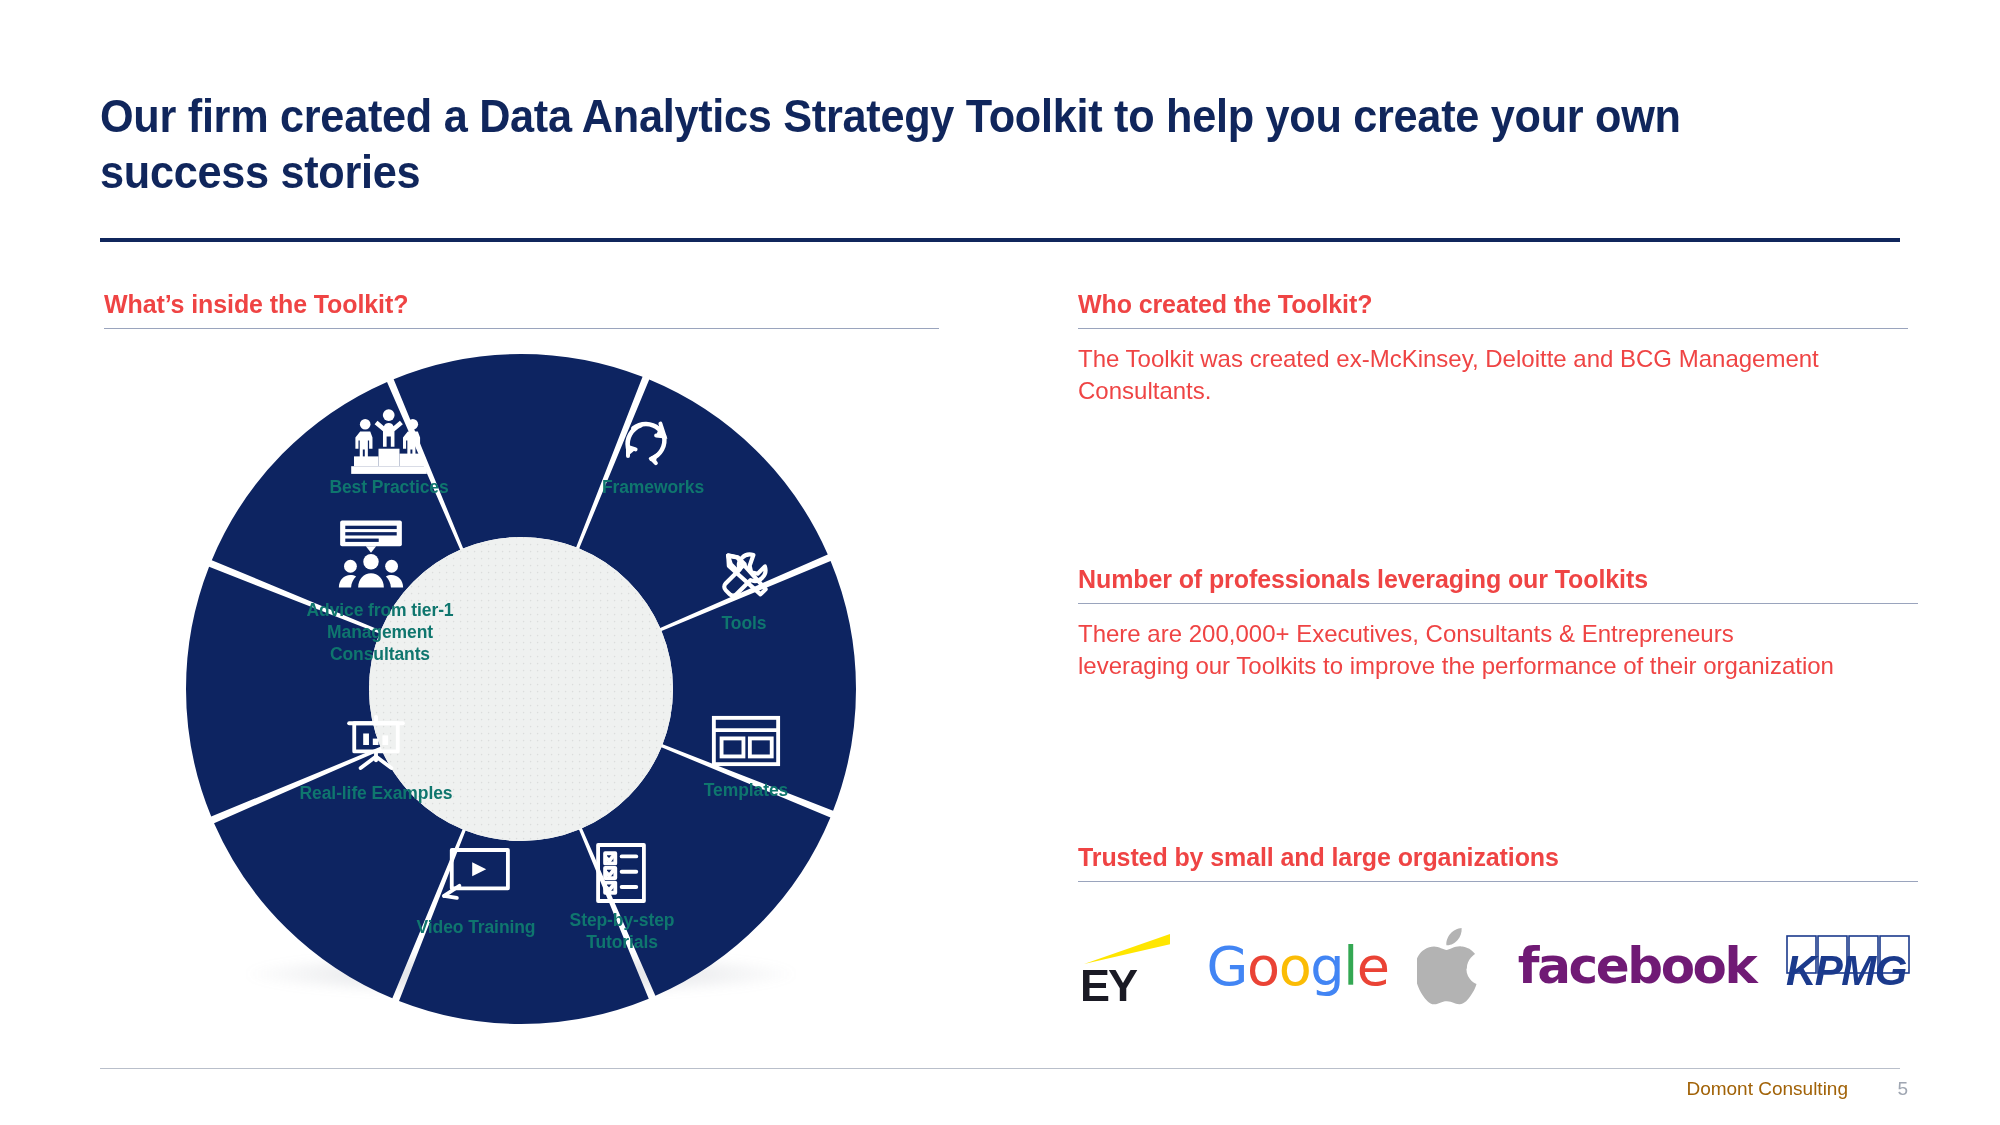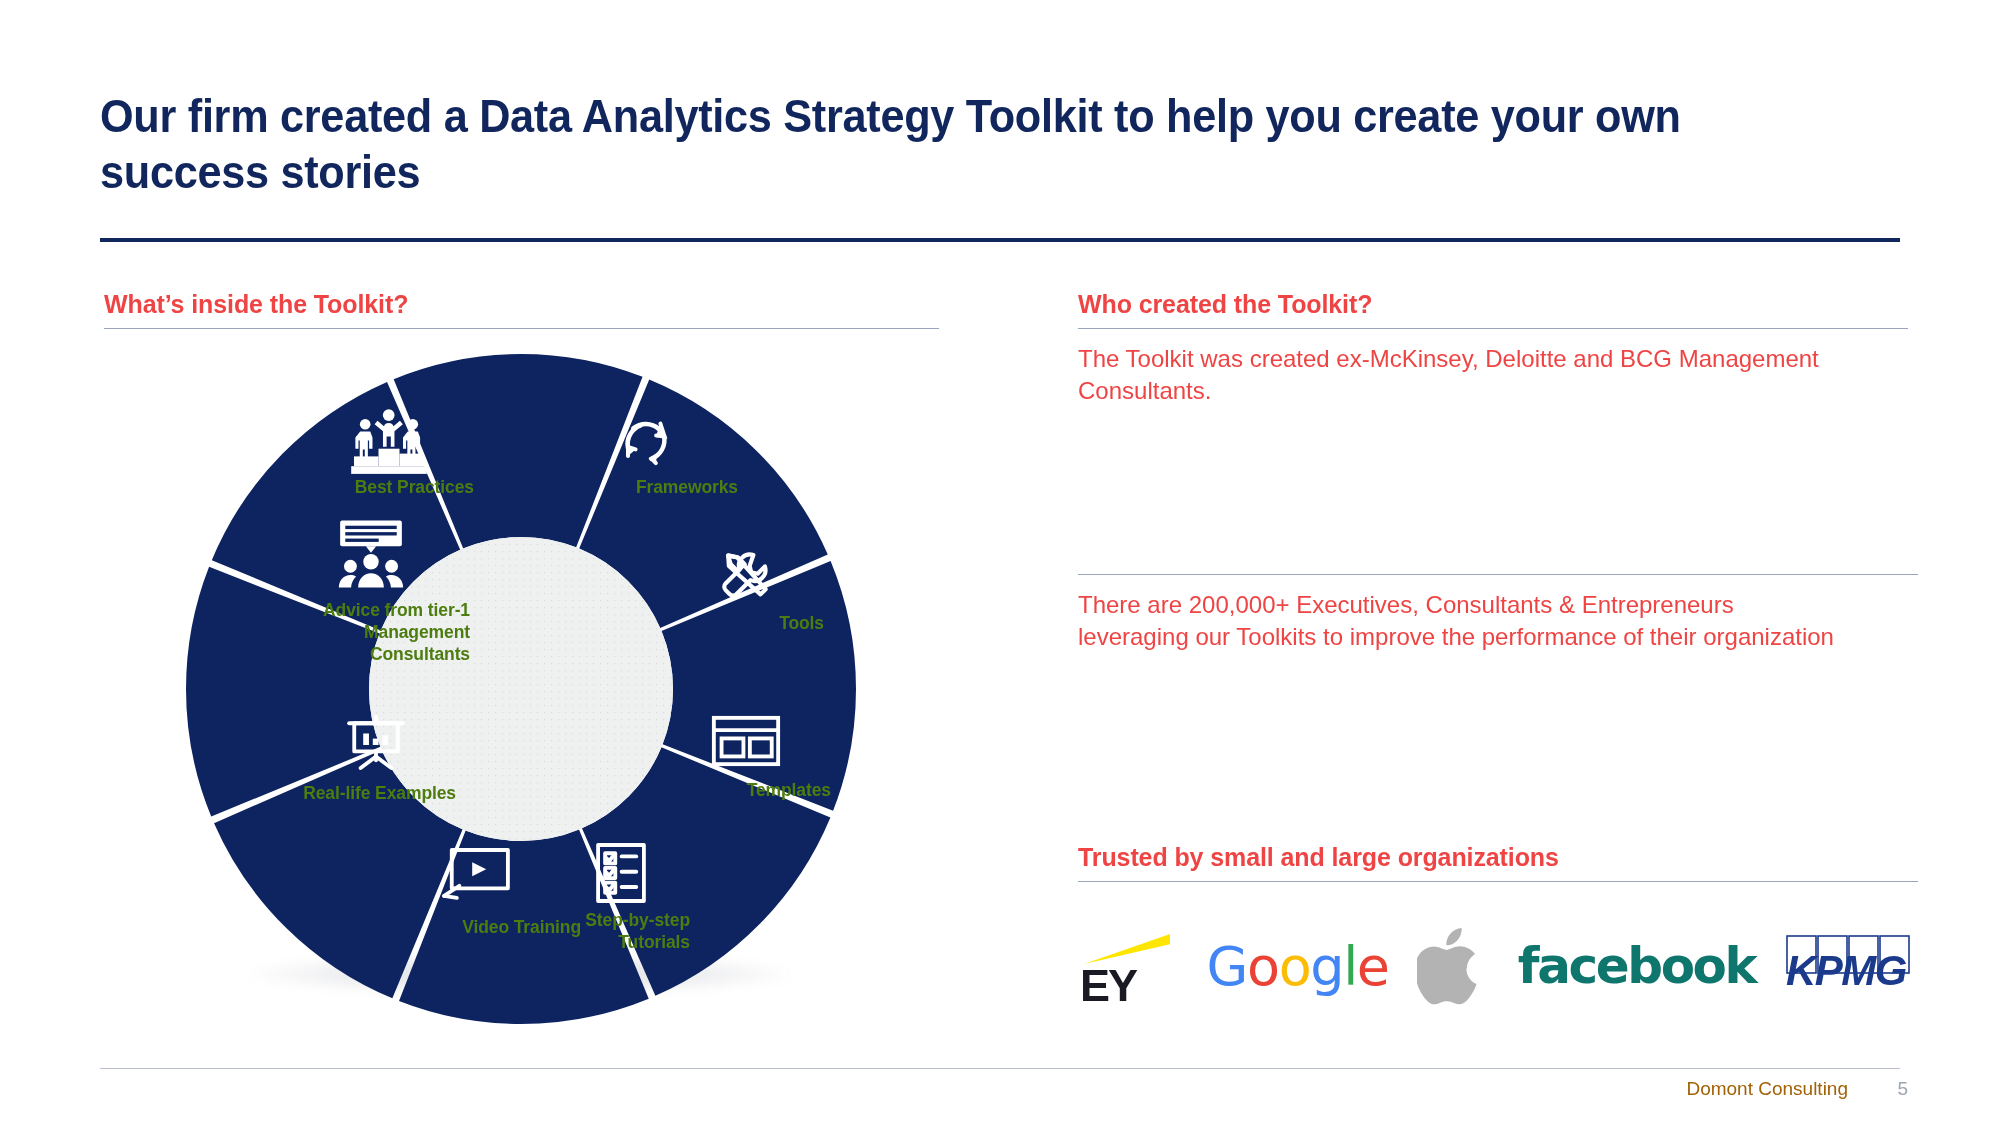--- a/index.html
+++ b/index.html
@@ -86,24 +86,24 @@
     filter: blur(5px);
   }
   .wheel {
     position: absolute;
     left: 0; top: 0;
     width: 670px;
     height: 670px;
   }
   .seg-label {
     position: absolute;
-    color: #4d7c0f;
+    color: #0f766e;
     font-size: 17.5px;
     font-weight: bold;
-    text-align: right;
+    text-align: center;
     line-height: 1.26;
     letter-spacing: -0.1px;
     pointer-events: none;
   }
   .seg-icon {
     position: absolute;
     pointer-events: none;
   }
   .block-body {
     font-size: 24px;
@@ -151,21 +151,21 @@
   .g-b { color: #4285f4; }
   .g-r { color: #ea4335; }
   .g-y { color: #fbbc05; }
   .g-g { color: #34a853; }
 
   .apple-logo { width: 72px; height: 86px; }
 
   .fb {
     font-size: 50px;
     font-weight: bold;
-    color: #0f766e;
+    color: #701a75;
     letter-spacing: -2.4px;
     font-family: "DejaVu Sans", sans-serif;
   }
 
   .kpmg { width: 134px; height: 70px; position: relative; }
 
   
   .footer-rule {
     position: absolute;
     left: 100px;
@@ -335,20 +335,21 @@
     <div class="seg-label" style="left:104px; top:245px; width:180px;">Advice from tier-1 Management Consultants</div>
   </div>
 
   <div class="blk1">
     <div class="sec-head">Who created the Toolkit?</div>
     <div class="sec-rule"></div>
     <div class="block-body">The Toolkit was created ex-McKinsey, Deloitte and BCG Management Consultants.</div>
   </div>
 
   <div class="blk2">
+    <div class="sec-head">Number of professionals leveraging our Toolkits</div>
     <div class="sec-rule"></div>
     <div class="block-body">There are 200,000+ Executives, Consultants &amp; Entrepreneurs leveraging our Toolkits to improve the performance of their organization</div>
   </div>
 
   <div class="blk3">
     <div class="sec-head">Trusted by small and large organizations</div>
     <div class="sec-rule"></div>
   </div>
 
   <div class="logos">

